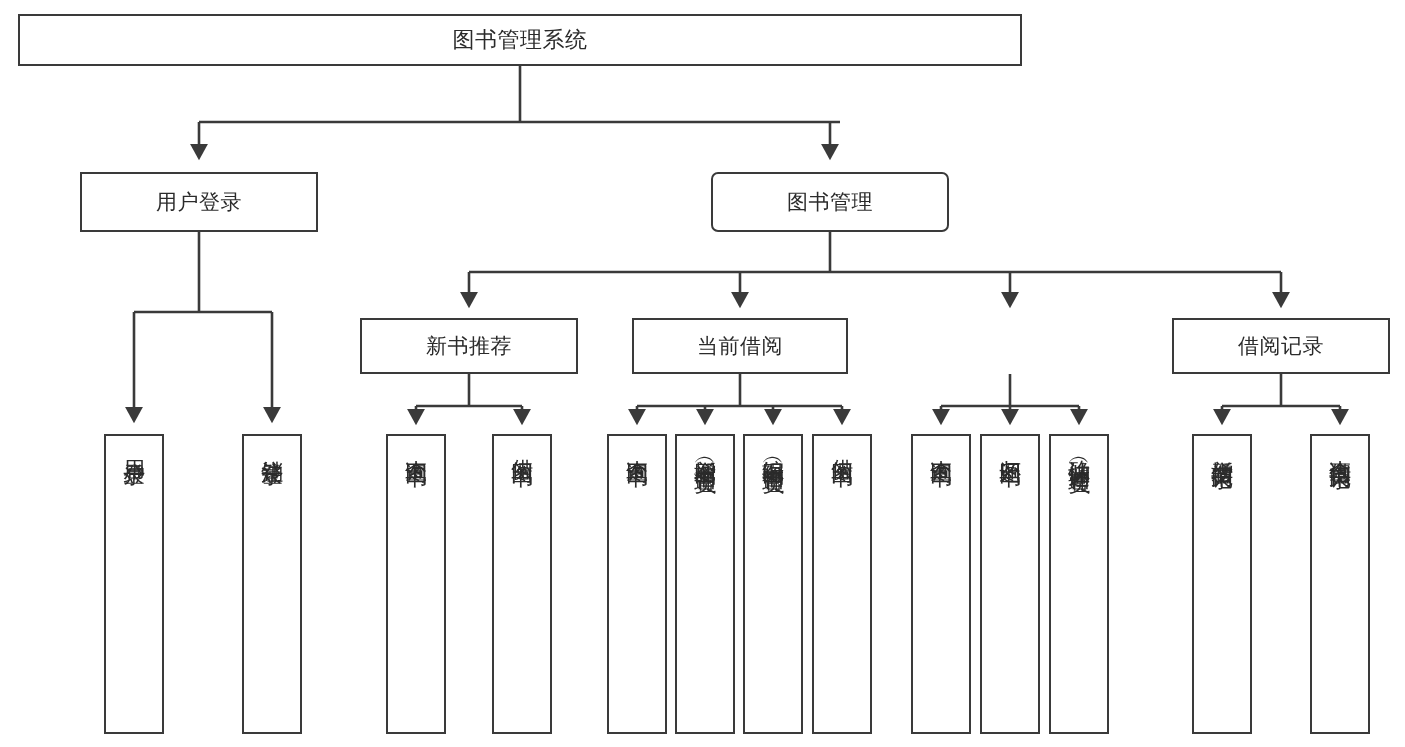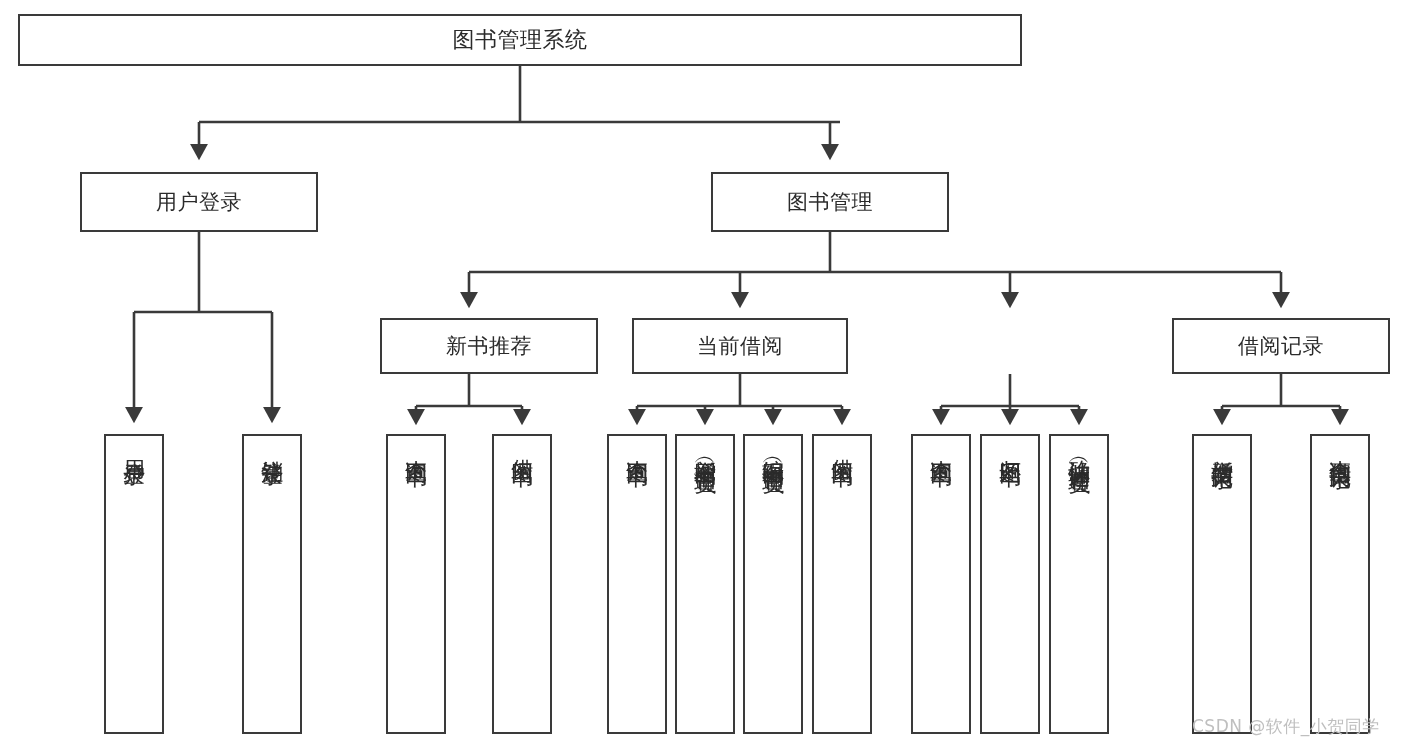--- a/index.html
+++ b/index.html
@@ -128,25 +128,25 @@
     </g>
   </svg>
 
   <div class="node h root" style="left:18px; top:14px; width:1004px; height:52px;">
     <span class="label">图书管理系统</span>
   </div>
 
   <div class="node h" style="left:80px; top:172px; width:238px; height:60px;">
     <span class="label">用户登录</span>
   </div>
-  <div class="node h" style="left:711px; top:172px; width:238px; height:60px;">
+  <div class="node h" style="left:711px; top:172px; width:238px; height:60px;border-radius:7px;">
     <span class="label">图书管理</span>
   </div>
 
-  <div class="node h" style="left:380px; top:318px; width:218px; height:56px;">
+  <div class="node h" style="left:360px; top:318px; width:218px; height:56px;">
     <span class="label">新书推荐</span>
   </div>
   <div class="node h" style="left:632px; top:318px; width:216px; height:56px;">
     <span class="label">当前借阅</span>
   </div>
   <div class="node h" style="left:1172px; top:318px; width:218px; height:56px;">
     <span class="label">借阅记录</span>
   </div>
 
   <div class="node v" style="left:104px; top:434px; width:60px; height:300px;">
@@ -186,15 +186,14 @@
     <span class="label">确认归还（管理员）</span>
   </div>
 
   <div class="node v" style="left:1192px; top:434px; width:60px; height:300px;">
     <span class="label">新增借阅记录</span>
   </div>
   <div class="node v" style="left:1310px; top:434px; width:60px; height:300px;">
     <span class="label">查询借阅记录</span>
   </div>
 
-  <div class="watermark" style="left:1192px; top:715px;">CSDN @软件_小贺同学</div>
 
 </div>
 
 </body></html>

